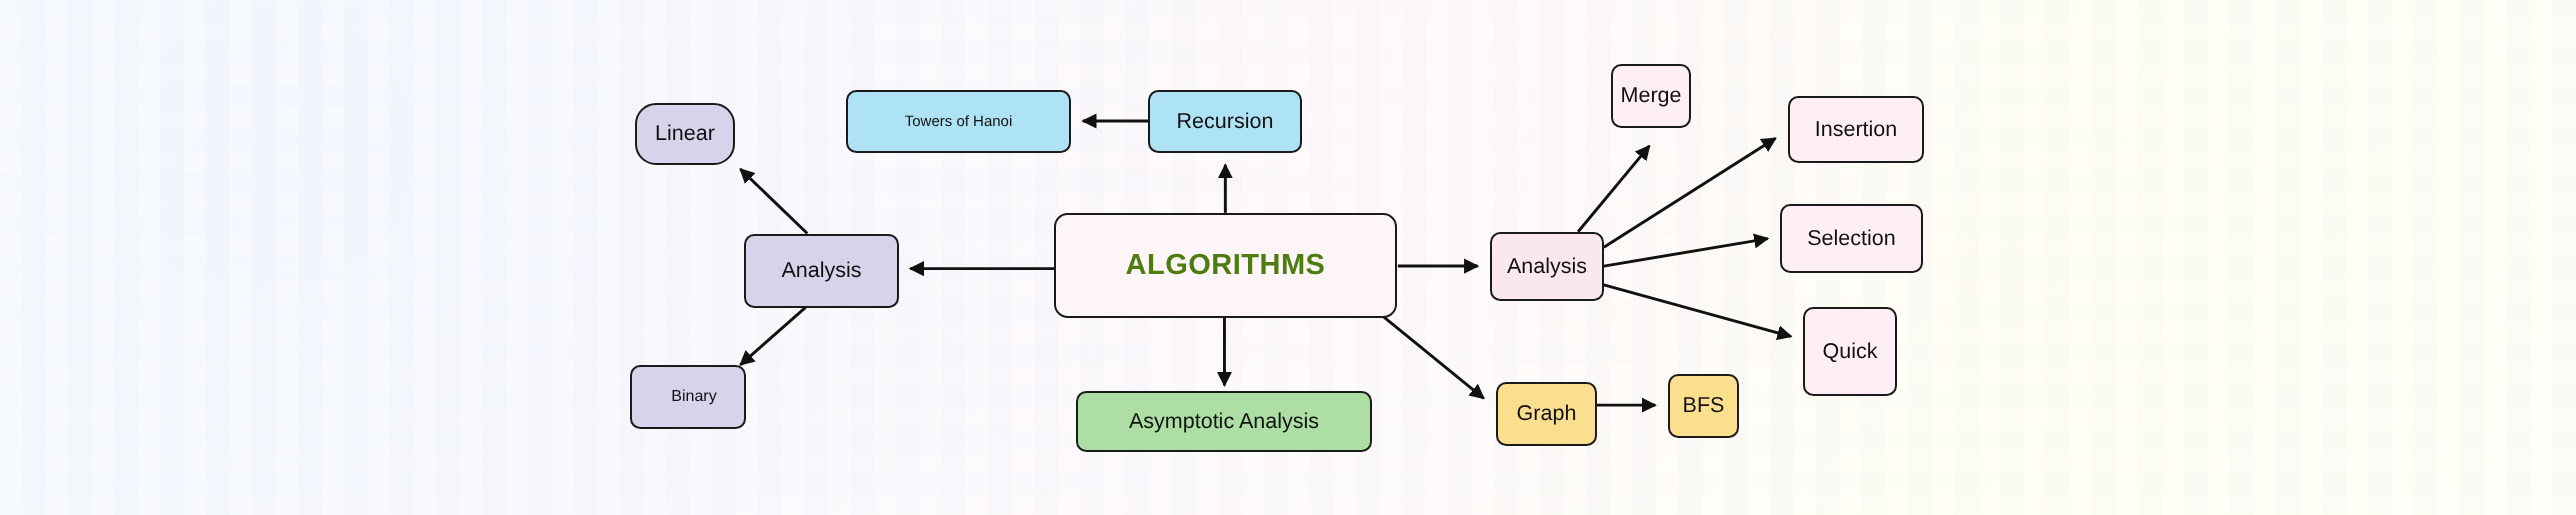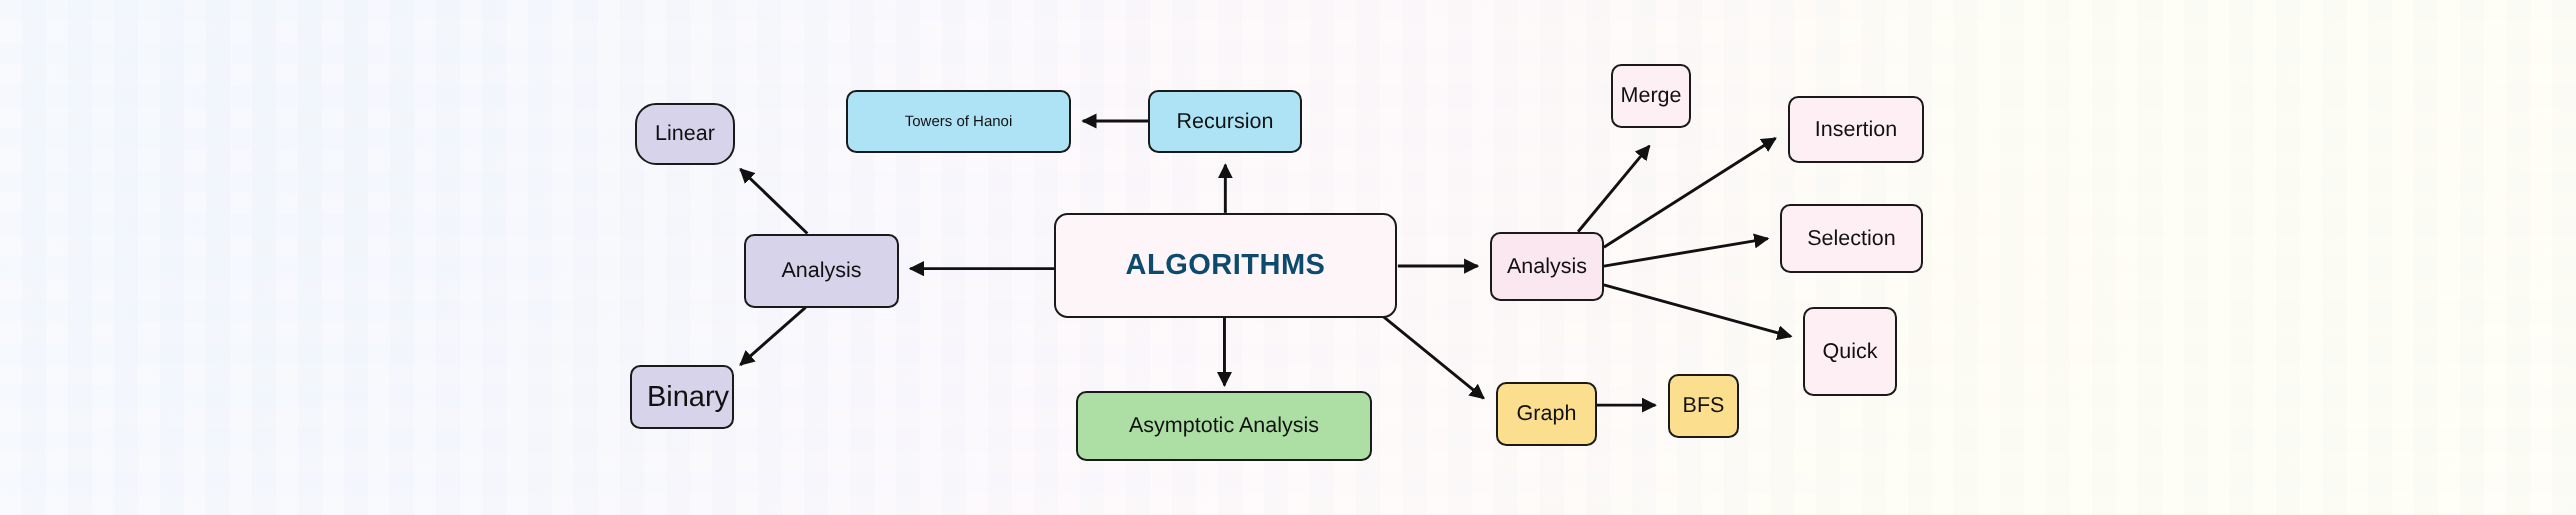--- a/index.html
+++ b/index.html
@@ -28,21 +28,21 @@
   svg#edges{position:absolute;inset:0;width:2576px;height:515px;}
   .node{
     position:absolute;box-sizing:border-box;
     display:flex;align-items:center;justify-content:center;
     border:2.1px solid #1a1a1a;border-radius:10.3px;
     color:#111;white-space:nowrap;line-height:1;
     text-rendering:geometricPrecision;
   }
   .node.root{
     border-width:2.6px;border-radius:13.7px;
-    color:#0c4a6e;font-weight:bold;letter-spacing:0.5px;
+    color:#4d7c0f;font-weight:bold;letter-spacing:0.5px;
   }
 </style>
 </head>
 <body>
 
 <div id="canvas">
   <div id="texture"></div>
 
   <svg id="edges" xmlns="http://www.w3.org/2000/svg" viewBox="0 0 3000 600" width="2576" height="515">
     <defs>
@@ -70,30 +70,30 @@
   <div id="node-layer">
       <div class="node root" style="left: 1054px; top: 213px; width: 343px; height: 105px; background: rgb(253, 245, 247); font-size: 29px;">
         <span>ALGORITHMS</span>
       </div>
       <div class="node" style="left: 744px; top: 234px; width: 155px; height: 74px; background: rgb(215, 211, 234); font-size: 21.5px;">
         <span>Analysis</span>
       </div>
       <div class="node" style="left: 635px; top: 103px; width: 100px; height: 62px; background: rgb(215, 211, 234); font-size: 21.5px; border-radius: 21px;">
         <span>Linear</span>
       </div>
-      <div class="node" style="left: 630px; top: 365px; width: 104px; height: 64px; background: rgb(215, 211, 234); font-size: 29px; padding-left: 12px;">
+      <div class="node" style="left: 630px; top: 365px; width: 116px; height: 64px; background: rgb(215, 211, 234); font-size: 16px; padding-left: 12px;">
         <span>Binary</span>
       </div>
       <div class="node" style="left: 1148px; top: 90px; width: 154px; height: 63px; background: rgb(173, 227, 245); font-size: 21.5px;">
         <span>Recursion</span>
       </div>
       <div class="node" style="left: 846px; top: 90px; width: 225px; height: 63px; background: rgb(173, 227, 245); font-size: 15px;">
         <span>Towers of Hanoi</span>
       </div>
-      <div class="node" style="left: 1076px; top: 391px; width: 296px; height: 70px; background: rgb(173, 223, 164); font-size: 21.5px;">
+      <div class="node" style="left: 1076px; top: 391px; width: 296px; height: 61px; background: rgb(173, 223, 164); font-size: 21.5px;">
         <span>Asymptotic Analysis</span>
       </div>
       <div class="node" style="left: 1490px; top: 232px; width: 114px; height: 69px; background: rgb(251, 231, 239); font-size: 21.5px;">
         <span>Analysis</span>
       </div>
       <div class="node" style="left: 1611px; top: 64px; width: 80px; height: 64px; background: rgb(253, 239, 243); font-size: 21.5px;">
         <span>Merge</span>
       </div>
       <div class="node" style="left: 1788px; top: 96px; width: 136px; height: 67px; background: rgb(253, 239, 243); font-size: 21.5px;">
         <span>Insertion</span>

